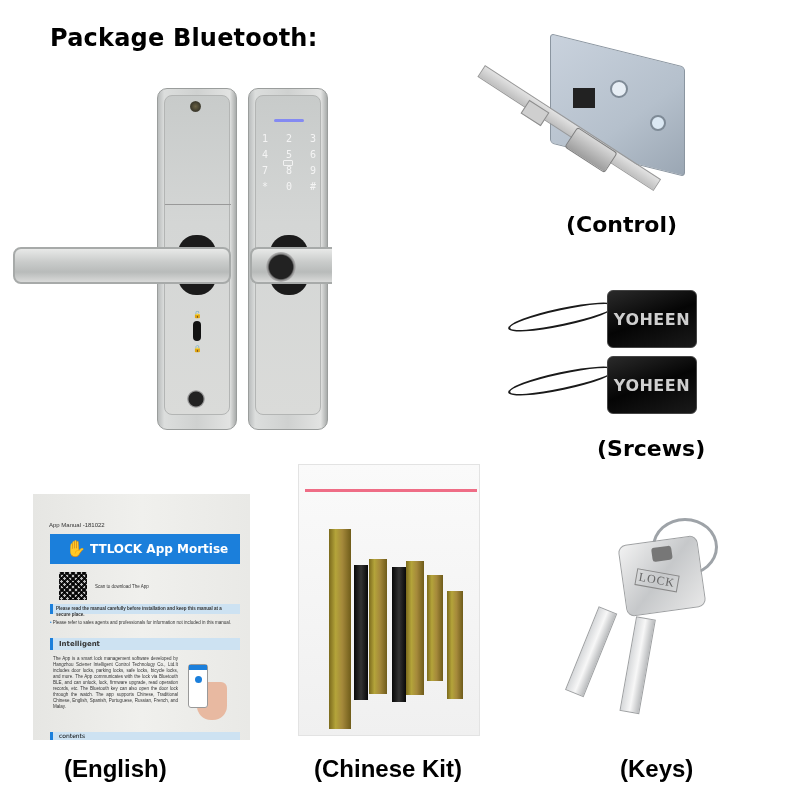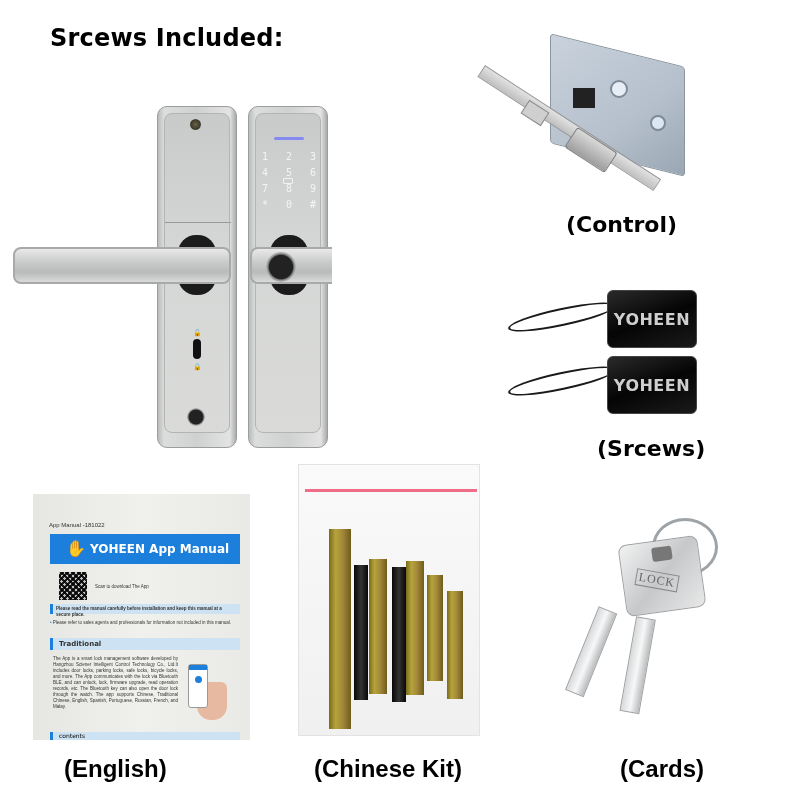--- a/index.html
+++ b/index.html
@@ -5,21 +5,21 @@
     * { box-sizing: border-box; margin: 0; padding: 0; }
     html, body { width: 800px; height: 800px; background: #ffffff; overflow: hidden; }
     body { position: relative; font-family: "DejaVu Sans", sans-serif; color: #000; }
     .abs { position: absolute; }
     .title { left: 50px; top: 24px; font-size: 24px; font-weight: bold; letter-spacing: 0.2px; }
     .label { font-weight: bold; font-size: 22px; white-space: nowrap; }
     .label-cond { font-family: "Liberation Sans", sans-serif; font-size: 24px; }
 
     
     .panel { background: linear-gradient(90deg, #b9bcbc 0%, #dcdedd 8%, #cfd1d0 50%, #e2e3e2 92%, #a9acab 100%);
-             border-radius: 10px; border: 1px solid #9a9d9c; margin-top: 18px; }
+             border-radius: 10px; border: 1px solid #9a9d9c; }
     .panel-inner { position: absolute; left: 6px; right: 6px; top: 6px; bottom: 14px; border-radius: 8px;
                    background: linear-gradient(180deg, #c8cbca 0%, #d4d6d5 40%, #dadbd9 100%); border: 1px solid #b3b5b4; }
     .handle { background: linear-gradient(180deg, #e8e9e8 0%, #c9cbca 40%, #b8bbba 70%, #d9dad9 100%);
               border: 2px solid #a7aaa9; border-radius: 8px; }
     .rose { background: #1b1b1b; border-radius: 50%; }
     .screw { border-radius: 50%; background: radial-gradient(circle, #6b6346 0%, #3d3a2c 60%, #888 100%); }
     .keyhole { background: #111; border-radius: 5px; }
     .keypad { color: #f4f4f4; font-size: 10px; font-family: "DejaVu Sans Mono", monospace; text-align: center; }
     .keypad span { display: inline-block; width: 24px; }
     .blue-bar { background: #6c73ff; height: 3px; border-radius: 2px; opacity: .75; }
@@ -52,21 +52,21 @@
 
     
     .keyring { border: 3px solid #9ea3a8; border-radius: 50%; }
     .key-head { background: linear-gradient(135deg, #f2f2f2 0%, #c6c8ca 50%, #e8e8e8 100%); border: 1px solid #9ea0a2; border-radius: 8px; }
     .key-blade { background: linear-gradient(90deg, #d7d9db 0%, #f7f7f7 50%, #b9bbbd 100%); border: 1px solid #9ea0a2; }
     .lock-text { font-family: "Liberation Serif", serif; font-size: 12px; color: #666; letter-spacing: 1px; border: 1px solid #888; padding: 0 2px; }
   </style>
 </head>
 <body>
 
-<div class="abs title">Srcews Included:</div>
+<div class="abs title">Package Bluetooth:</div>
 
 <div class="abs" style="left:10px; top:85px; width:320px; height:350px;">
 
   <div class="abs panel" style="left:147px; top:3px; width:80px; height:342px;">
     <div class="panel-inner"></div>
     <div class="abs screw" style="left:32px; top:12px; width:11px; height:11px;"></div>
     <div class="abs" style="left:7px; top:115px; width:66px; height:1px; background:#999;"></div>
     <div class="abs keyhole" style="left:35px; top:232px; width:8px; height:20px;"></div>
     <div class="abs" style="left:35px; top:222px; font-size:7px; color:#888;">🔓</div>
     <div class="abs" style="left:35px; top:256px; font-size:7px; color:#888;">🔒</div>
@@ -113,32 +113,32 @@
   <div class="abs card" style="left:102px; top:0px; width:90px; height:58px;">
     <span>YOHEEN</span>
   </div>
 </div>
 <div class="abs label" style="left:597px; top:436px;">(Srcews)</div>
 
 <div class="abs manual" style="left:33px; top:494px; width:217px; height:246px;">
   <div class="abs small" style="left:16px; top:28px; font-size:6px;">App Manual -181022</div>
   <div class="abs hdr" style="left:17px; top:40px; width:190px; height:30px;">
     <span style="position:absolute; left:16px; top:5px; font-size:16px;">✋</span>
-    <span>YOHEEN App Manual</span>
+    <span>TTLOCK App Mortise</span>
   </div>
   <div class="abs qr" style="left:26px; top:78px; width:28px; height:28px;"></div>
   <div class="abs small" style="left:62px; top:90px;">Scan to download The App</div>
   <div class="abs notice small" style="left:17px; top:110px; width:190px; height:10px; padding:2px 3px; font-weight:bold;">
     <span>Please read the manual carefully before installation and keep this manual at a secure place.</span>
   </div>
   <div class="abs small" style="left:17px; top:126px; width:190px;">
     <span style="color:#1b7fdb;">•</span> <span>Please refer to sales agents and professionals for information not included in this manual.</span>
   </div>
   <div class="abs notice" style="left:17px; top:144px; width:190px; height:12px; padding:2px 6px; font-size:7px; font-weight:bold; color:#333;">
-    <span>Traditional</span>
+    <span>Intelligent</span>
   </div>
   <div class="abs small" style="left:20px; top:162px; width:125px; text-align:justify;">The App is a smart lock management software developed by Hangzhou Sciener Intelligent Control Technology Co., Ltd.It includes door locks, parking locks, safe locks, bicycle locks, and more. The App communicates with the lock via Bluetooth BLE, and can unlock, lock, firmware upgrade, read operation records, etc. The Bluetooth key can also open the door lock through the watch. The app supports Chinese, Traditional Chinese, English, Spanish, Portuguese, Russian, French, and Malay.</div>
   <div class="abs" style="left:152px; top:168px; width:40px; height:60px;">
     <div class="abs" style="left:12px; top:20px; width:30px; height:38px; background:#e8b9a1; border-radius:10px 6px 14px 14px;"></div>
     <div class="abs" style="left:3px; top:2px; width:20px; height:44px; background:#fff; border:1px solid #999; border-radius:3px;">
       <div style="height:5px; background:#1b7fdb;"></div>
       <div style="margin:6px auto 0; width:7px; height:7px; border-radius:50%; background:#1b7fdb;"></div>
     </div>
   </div>
   <div class="abs notice" style="left:17px; top:238px; width:190px; height:8px; font-size:6px; padding-left:6px; overflow:hidden;">
@@ -161,13 +161,13 @@
 
 <div class="abs" style="left:570px; top:510px; width:160px; height:210px;">
   <div class="abs keyring" style="left:82px; top:8px; width:66px; height:58px;"></div>
   <div class="abs key-head" style="left:52px; top:30px; width:80px; height:72px; transform: rotate(-8deg);">
     <div class="abs" style="left:32px; top:6px; width:20px; height:14px; background:#777; border-radius:3px;"></div>
     <div class="abs lock-text" style="left:12px; top:30px; transform: rotate(18deg);">LOCK</div>
   </div>
   <div class="abs key-blade" style="left:28px; top:100px; width:20px; height:90px; transform: rotate(22deg); transform-origin: top center;"></div>
   <div class="abs key-blade" style="left:66px; top:108px; width:20px; height:96px; transform: rotate(10deg); transform-origin: top center;"></div>
 </div>
-<div class="abs label label-cond" style="left:620px; top:755px;">(Cards)</div>
+<div class="abs label label-cond" style="left:620px; top:755px;">(Keys)</div>
 
 </body></html>

